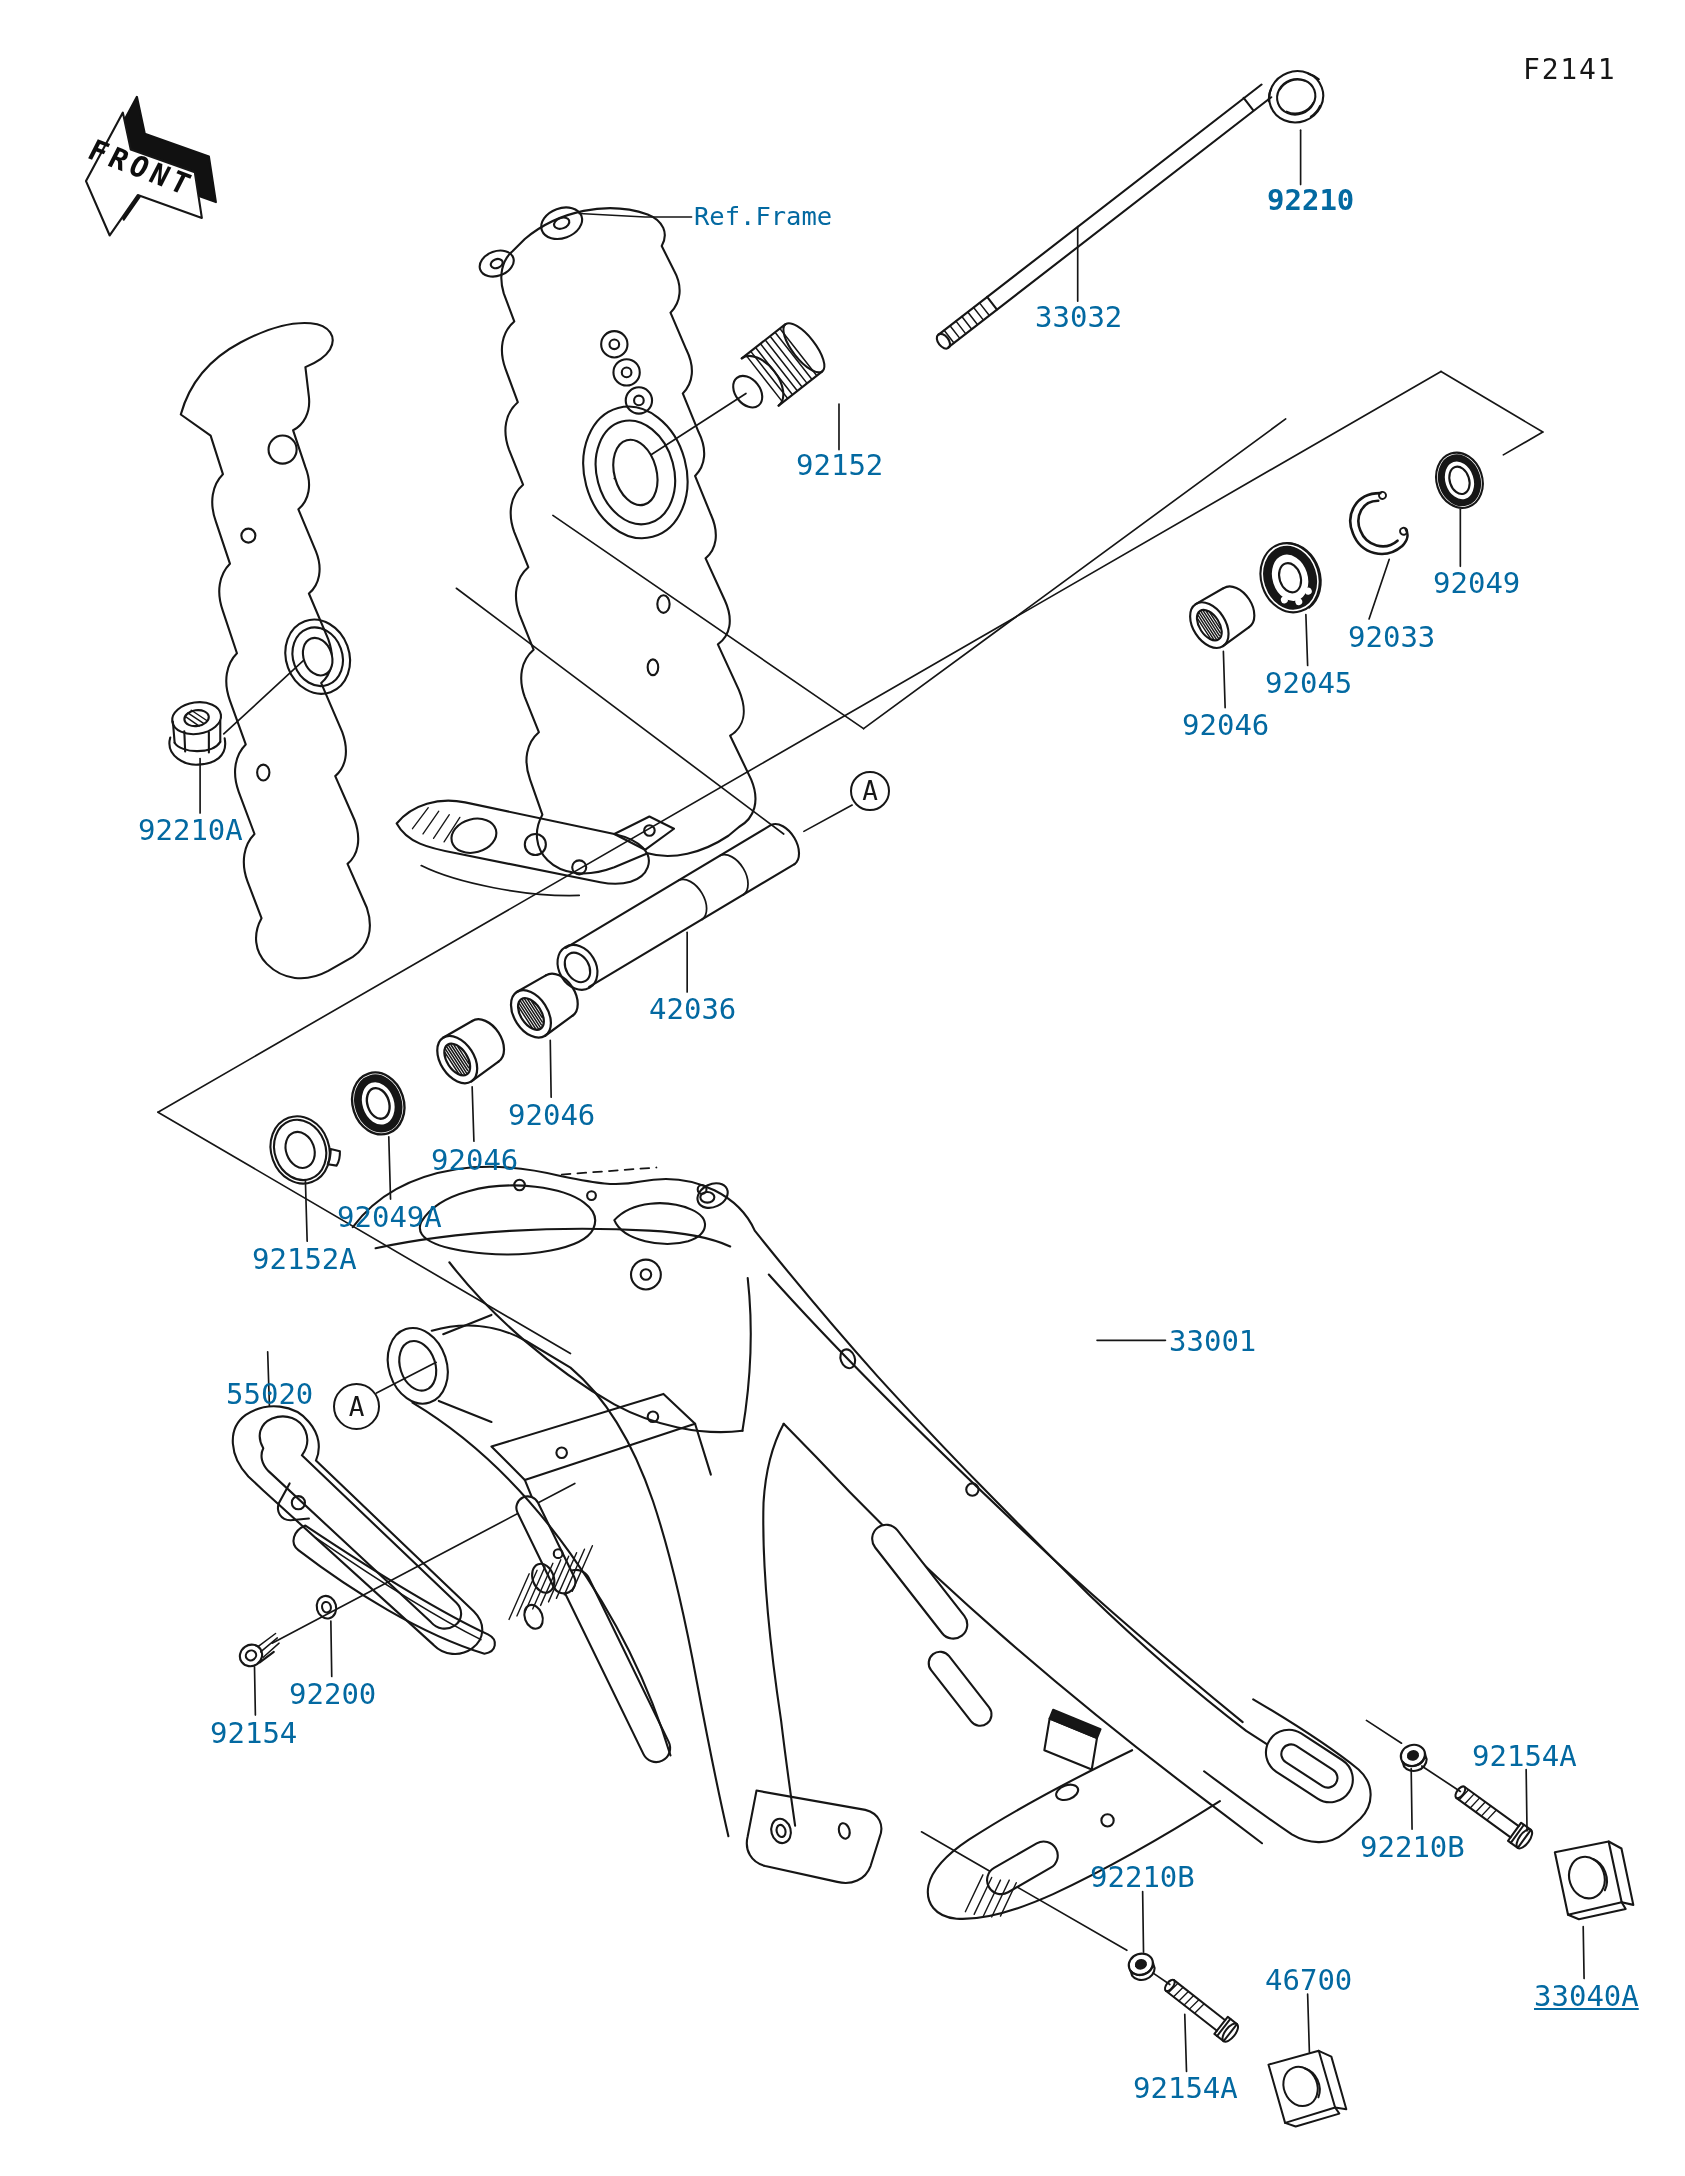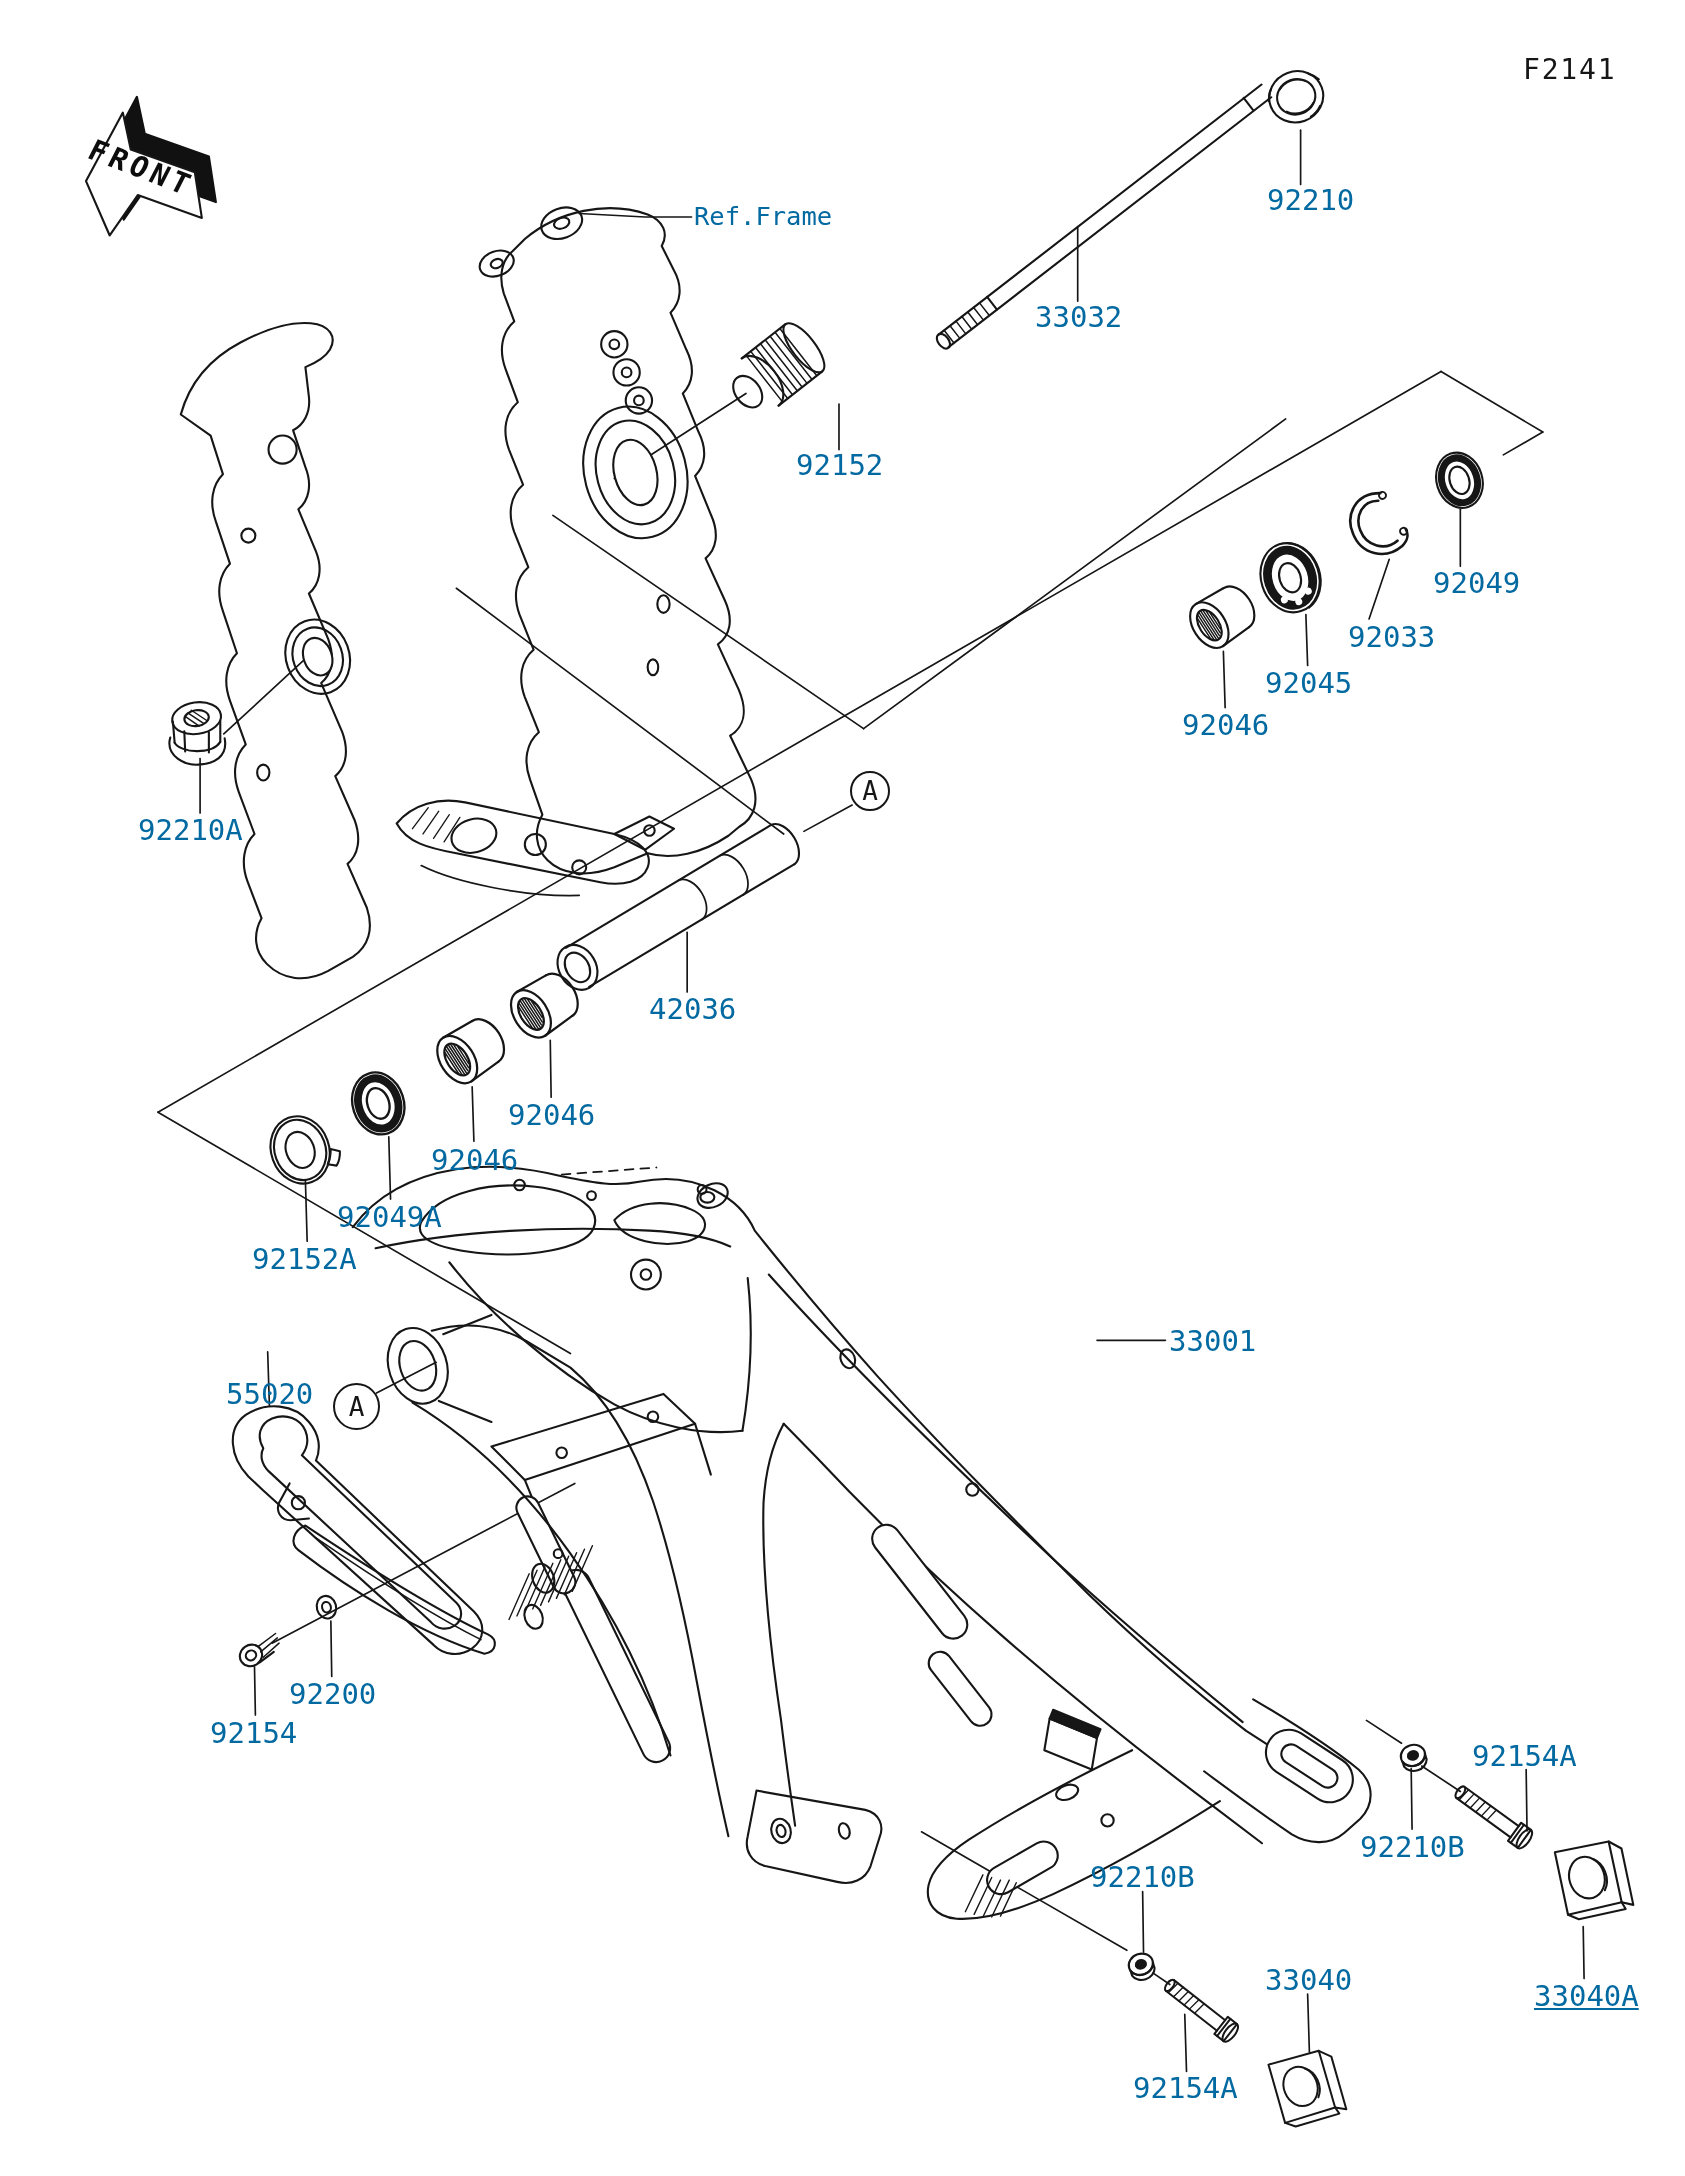--- a/index.html
+++ b/index.html
@@ -464,21 +464,21 @@
     <use href="#blk" transform="translate(1480,2380) rotate(-8) scale(0.95)"></use>
   </svg>
   </div>
 
   <div class="code" style="left:1523px;top:53px;">F2141</div>
 
   <div class="front-text">FRONT</div>
 
   <div class="plabel small" style="left:694px;top:204px;">Ref.Frame</div>
 
-  <div class="plabel" style="left:1267px;top:186px;">92210</div>
+  <div class="plabel" style="left:1267px;top:186px;font-weight:bold;">92210</div>
   <div class="plabel" style="left:1035px;top:303px;">33032</div>
   <div class="plabel" style="left:796px;top:451px;">92152</div>
   <div class="plabel" style="left:1433px;top:569px;">92049</div>
   <div class="plabel" style="left:1348px;top:623px;">92033</div>
   <div class="plabel" style="left:1265px;top:669px;">92045</div>
   <div class="plabel" style="left:1182px;top:711px;">92046</div>
   <div class="plabel" style="left:138px;top:816px;">92210A</div>
   <div class="plabel" style="left:649px;top:995px;">42036</div>
   <div class="plabel" style="left:508px;top:1101px;">92046</div>
   <div class="plabel" style="left:431px;top:1146px;">92046</div>
@@ -486,21 +486,21 @@
   <div class="plabel" style="left:252px;top:1245px;">92152A</div>
   <div class="plabel" style="left:226px;top:1380px;">55020</div>
   <div class="plabel" style="left:1169px;top:1327px;text-align:center;">33001</div>
   <div class="plabel" style="left:289px;top:1680px;">92200</div>
   <div class="plabel" style="left:210px;top:1719px;">92154</div>
   <div class="plabel" style="left:1472px;top:1742px;">92154A</div>
   <div class="plabel" style="left:1360px;top:1833px;">92210B</div>
   <div class="plabel" style="left:1534px;top:1982px;text-decoration:underline;">33040A</div>
   <div class="plabel" style="left:1090px;top:1863px;">92210B</div>
   <div class="plabel" style="left:1133px;top:2074px;">92154A</div>
-  <div class="plabel" style="left:1265px;top:1966px;">33040</div>
+  <div class="plabel" style="left:1265px;top:1966px;">46700</div>
 
   <div class="detail-marker" style="left:850px;top:771px;width:40px;height:40px;">
     <span>A</span>
   </div>
   <div class="detail-marker" style="left:333px;top:1383px;width:47px;height:47px;">
     <span>A</span>
   </div>
 
 </div>
 

